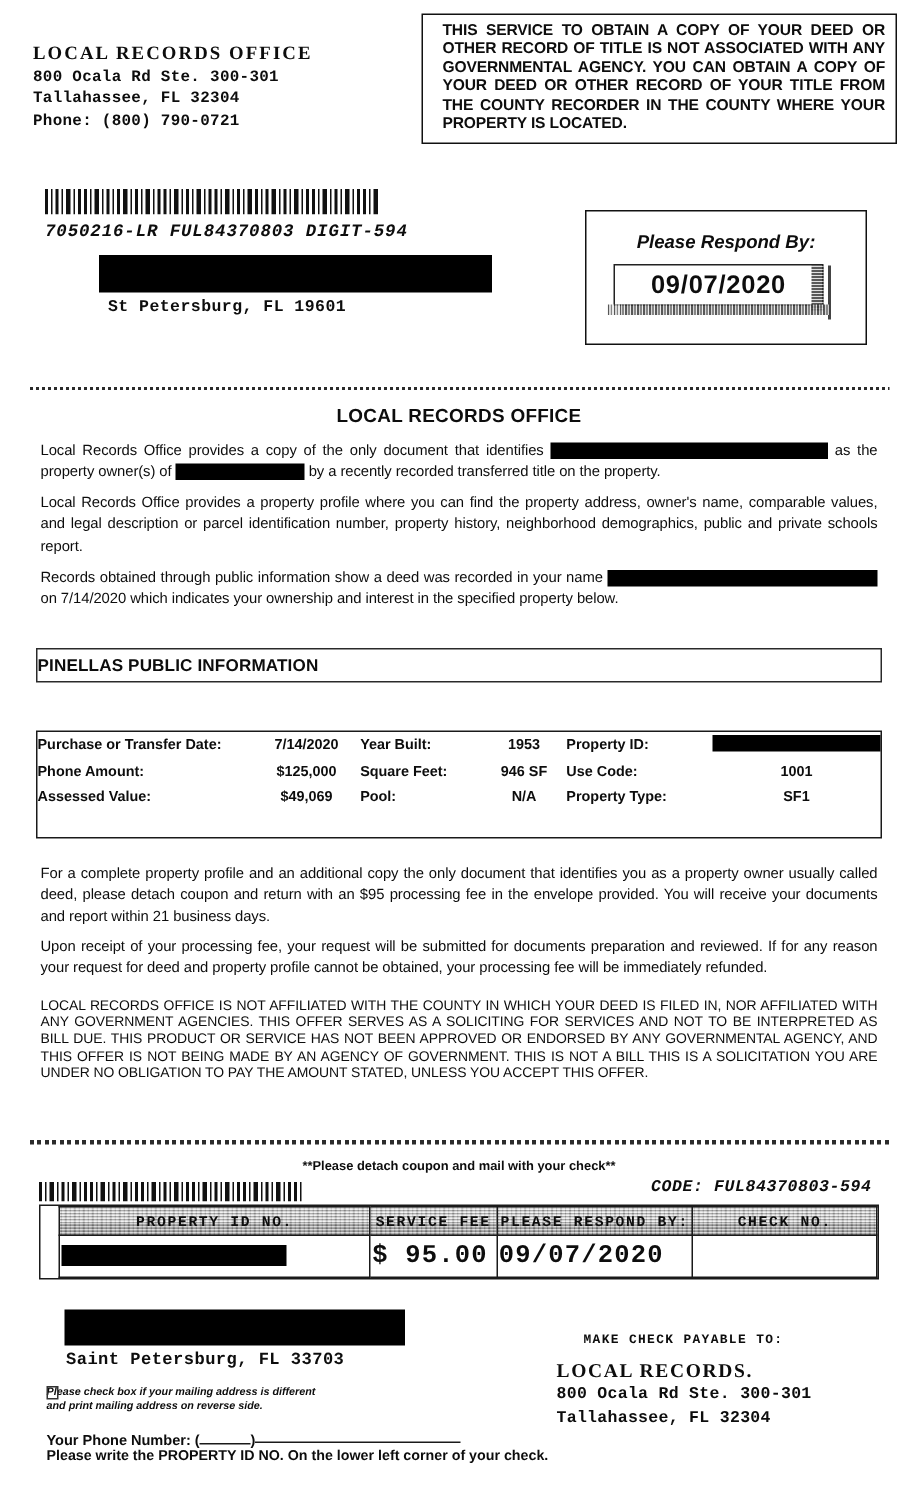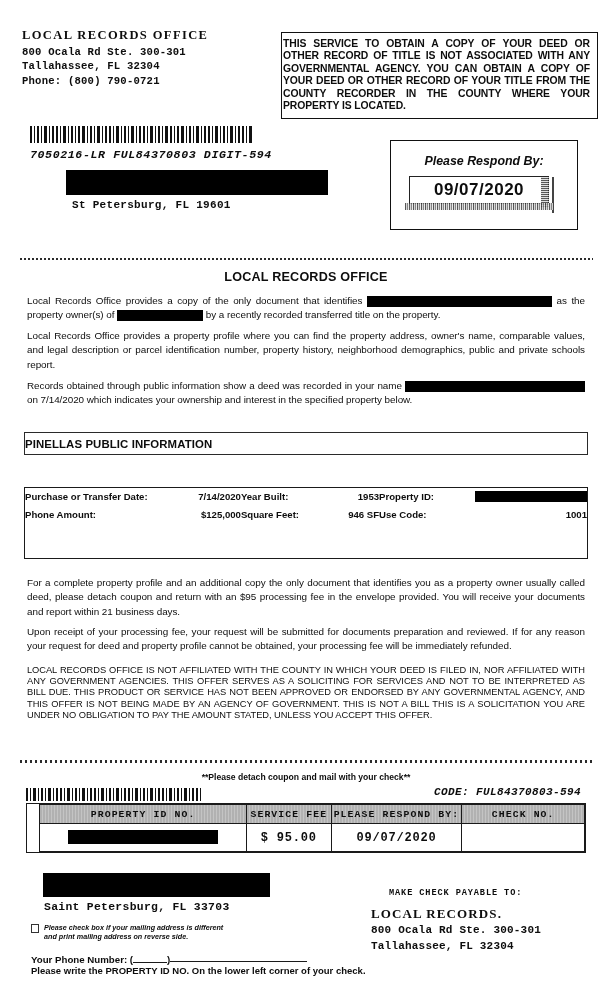--- a/index.html
+++ b/index.html
@@ -48,24 +48,24 @@
   #return-address .line {
     font-family: "Liberation Mono", monospace;
     font-size: 10.6px;
     font-weight: bold;
     letter-spacing: 0.2px;
   }
 
   
   #notice-box {
     left: 281px;
-    top: 32px;
+    top: 9px;
     width: 317px;
     border: 1.6px solid #111;
-    padding: 5px 7px 6px 1px;
+    padding: 5px 7px 6px 13px;
     box-sizing: border-box;
   }
   #notice-box .txt {
     font-size: 10.4px;
     font-weight: bold;
     line-height: 12.4px;
     text-align: justify;
     letter-spacing: -0.1px;
   }
 
@@ -251,21 +251,21 @@
     border-collapse: collapse;
     font-size: 9.6px;
   }
   #property-table td {
     padding: 0;
     height: 17.5px;
     vertical-align: middle;
     font-weight: bold;
   }
   td.lbl { padding-left: 7px; white-space: nowrap; }
-  td.val { text-align: right; padding-right: 8px; white-space: nowrap; font-weight: normal; }
+  td.val { text-align: center; padding-right: 8px; white-space: nowrap; font-weight: normal; }
   .col-a-lbl { width: 148px; }
   .col-a-val { width: 78px; }
   .col-b-lbl { width: 86px; }
   .col-b-val { width: 62px; }
   .col-c-lbl { width: 104px; }
   .col-c-val { width: 74px; }
   .redact-cell {
     display: inline-block;
     background: #000;
     height: 11px;
@@ -325,23 +325,23 @@
     font-weight: bold;
     letter-spacing: 1.1px;
     background-color: #cfcfcf;
     background-image:
       repeating-linear-gradient(0deg, rgba(0,0,0,.34) 0 1px, rgba(255,255,255,.5) 1px 2px),
       repeating-linear-gradient(90deg, rgba(0,0,0,.22) 0 1px, rgba(255,255,255,.45) 1px 3px);
   }
   #coupon-table td {
     border: 1px solid #1a1a1a;
     height: 25px;
-    text-align: center;
-    font-family: "Liberation Mono", monospace;
-    font-size: 12px;
+    text-align: left;
+    font-family: "Liberation Mono", monospace;
+    font-size: 17px;
     font-weight: bold;
     letter-spacing: 0.8px;
   }
   .cw-propid { width: 38%; }
   .cw-fee { width: 15.5%; }
   .cw-respond { width: 24%; }
   .cw-check { width: 22.5%; }
   #coupon-propid-redaction {
     display: inline-block;
     width: 150px;
@@ -374,21 +374,20 @@
   #mailing-checkbox {
     position: absolute;
     left: 0;
     top: 1px;
     width: 8px;
     height: 9px;
     border: 1.1px solid #333;
     box-sizing: border-box;
   }
   #mailing-checkbox-text {
-    margin-left: 13px;
     font-size: 7.2px;
     font-style: italic;
     font-weight: bold;
     line-height: 9px;
   }
   #phone-line {
     left: 31px;
     top: 952px;
     font-size: 9.7px;
     font-weight: bold;
@@ -573,20 +572,28 @@
           </td>
         </tr>
         <tr>
           <td class="lbl col-a-lbl">Phone Amount:</td>
           <td class="val col-a-val">$125,000</td>
           <td class="lbl col-b-lbl">Square Feet:</td>
           <td class="val col-b-val">946 SF</td>
           <td class="lbl col-c-lbl">Use Code:</td>
           <td class="val col-c-val">1001</td>
         </tr>
+        <tr>
+          <td class="lbl col-a-lbl">Assessed Value:</td>
+          <td class="val col-a-val">$49,069</td>
+          <td class="lbl col-b-lbl">Pool:</td>
+          <td class="val col-b-val">N/A</td>
+          <td class="lbl col-c-lbl">Property Type:</td>
+          <td class="val col-c-val">SF1</td>
+        </tr>
       </tbody>
     </table>
   </div>
 
   <div class="body-p" id="para-4">For a complete property profile and an additional copy the only document that identifies you as a property owner usually called deed, please detach coupon and return with an $95 processing fee in the envelope provided. You will receive your documents and report within 21 business days.</div>
   <div class="body-p" id="para-5">Upon receipt of your processing fee, your request will be submitted for documents preparation and reviewed. If for any reason your request for deed and property profile cannot be obtained, your processing fee will be immediately refunded.</div>
   <div id="disclaimer">LOCAL RECORDS OFFICE IS NOT AFFILIATED WITH THE COUNTY IN WHICH YOUR DEED IS FILED IN, NOR AFFILIATED WITH ANY GOVERNMENT AGENCIES. THIS OFFER SERVES AS A SOLICITING FOR SERVICES AND NOT TO BE INTERPRETED AS BILL DUE. THIS PRODUCT OR SERVICE HAS NOT BEEN APPROVED OR ENDORSED BY ANY GOVERNMENTAL AGENCY, AND THIS OFFER IS NOT BEING MADE BY AN AGENCY OF GOVERNMENT.  THIS IS NOT A BILL THIS IS A SOLICITATION YOU ARE UNDER NO OBLIGATION TO PAY THE AMOUNT STATED, UNLESS YOU ACCEPT THIS OFFER.</div>
 
   <div class="abs sep-dotted" id="sep-coupon"></div>
   <div class="abs" id="detach-note">**Please detach coupon and mail with your check**</div>

